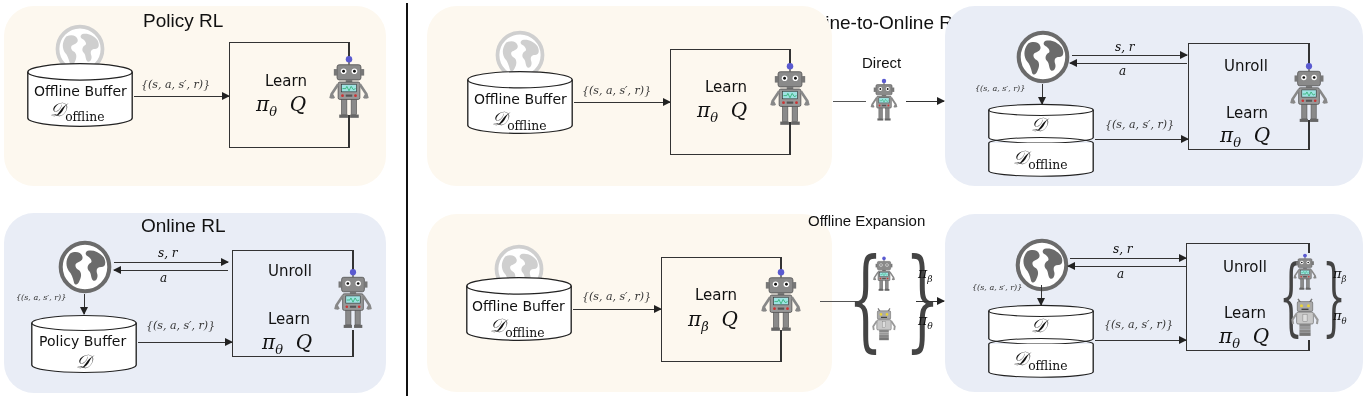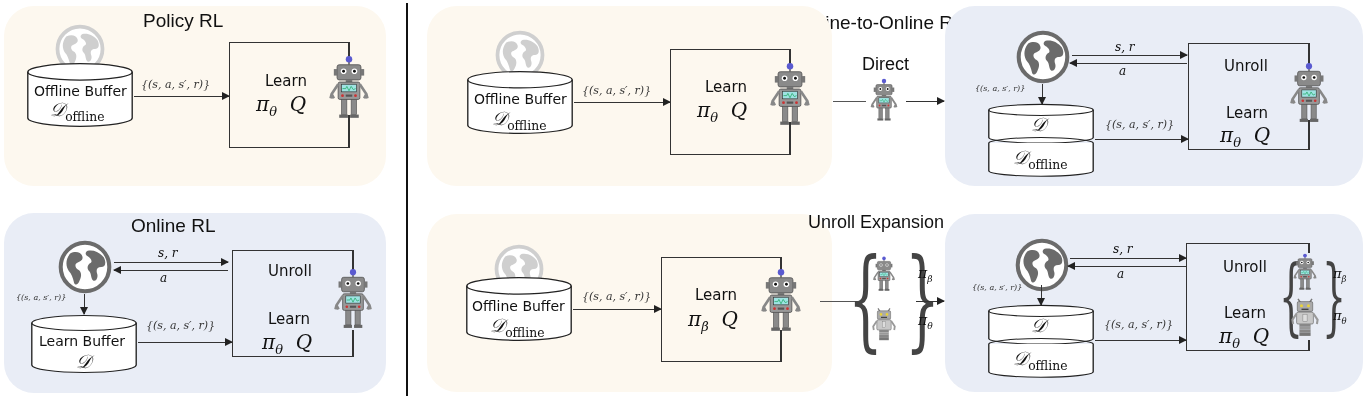--- a/index.html
+++ b/index.html
@@ -1,21 +1,21 @@
 <!DOCTYPE html>
 <html><head>
 <meta charset="utf-8">
 <style>
   * { box-sizing: border-box; margin: 0; padding: 0; }
   body { width: 1370px; height: 401px; background: #ffffff; position: relative; overflow: hidden; font-family: "Liberation Sans", sans-serif; color: #111; }
   .panel { position: absolute; border-radius: 30px; }
   .panel.offline { background: #fdf8ef; }
   .panel.online { background: #e9edf6; }
   .title { position: absolute; font-family: "Liberation Sans", sans-serif; font-size: 19px; color: #111; white-space: nowrap; }
-  .label-sm { position: absolute; font-family: "Liberation Sans", sans-serif; font-size: 18px; color: #111; white-space: nowrap; }
+  .label-sm { position: absolute; font-family: "Liberation Sans", sans-serif; font-size: 15px; color: #111; white-space: nowrap; }
   .divider { position: absolute; left: 406px; top: 3px; width: 2px; height: 393px; background: #111; }
   .box { position: absolute; border: 1.5px solid #333; background: transparent; }
   .box-text { position: absolute; font-family: "DejaVu Sans", sans-serif; font-size: 15px; color: #111; white-space: nowrap; }
   .math { position: absolute; font-family: "DejaVu Serif", serif; font-style: italic; color: #111; white-space: nowrap; }
   .math sub { font-size: 0.65em; font-style: italic; }
   .math .rm { font-style: normal; }
   .tuple { position: absolute; font-family: "DejaVu Serif", serif; font-size: 11px; font-style: italic; color: #333; white-space: nowrap; }
   .tuple.tiny { font-size: 8px; }
   .arrow { position: absolute; height: 1px; background: #333; }
   .arrow.right::after { content: ""; position: absolute; right: -1px; top: -4px; border-left: 8px solid #222; border-top: 4.5px solid transparent; border-bottom: 4.5px solid transparent; }
@@ -108,36 +108,36 @@
 <div class="box" style="left:229px;top:42px;width:120px;height:106px;border-right:none;"></div>
 <div class="vline" style="left:348px;top:42px;height:16px;"></div>
 <div class="vline" style="left:348px;top:115px;height:33px;"></div>
 <div class="box-text" style="left:265px;top:72px;">Learn</div>
 <div class="math" style="left:256px;top:92px;font-size:20px;"><span>π</span><sub>θ</sub>&nbsp;&nbsp;<span>Q</span></div>
 <svg class="icon" style="left:324px;top:55px;width:50px;height:65px">
     <use href="#robot"></use>
   </svg>
 
 <div class="panel online" style="left:4px;top:213px;width:382px;height:180px;"></div>
-<div class="title" style="left:131px;top:215px;">Online RL</div>
+<div class="title" style="left:141px;top:215px;">Online RL</div>
 
 <svg class="icon" style="left:58px;top:240px;width:54px;height:54px;color:#6b6b6b">
     <use href="#globe"></use>
   </svg>
 <div class="math" style="left:158px;top:246px;font-size:12px;">s, r</div>
 <div class="arrow right" style="left:114px;top:262px;width:114px;"></div>
 <div class="arrow left" style="left:114px;top:270px;width:114px;"></div>
 <div class="math" style="left:160px;top:271px;font-size:12px;">a</div>
 <div class="tuple tiny" style="left:16px;top:293px;">{(s, a, s′, r)}</div>
 <div class="varrow down" style="left:84px;top:294px;height:20px;"></div>
 
 <svg class="cyl" style="left:30px;top:314px;width:108px;height:60px" viewBox="0 0 120 80" preserveAspectRatio="none">
     <use href="#cyl1"></use>
   </svg>
-<div class="box-text" style="left:39px;top:333px;font-size:14px;">Learn Buffer</div>
+<div class="box-text" style="left:39px;top:333px;font-size:14px;">Policy Buffer</div>
 <div class="math" style="left:76px;top:350px;font-size:19px;">𝒟</div>
 
 <div class="tuple" style="left:146px;top:319px;">{(s, a, s′, r)}</div>
 <div class="arrow right" style="left:138px;top:342px;width:94px;"></div>
 
 <div class="box" style="left:232px;top:250px;width:122px;height:107px;border-right:none;"></div>
 <div class="vline" style="left:352px;top:250px;height:20px;"></div>
 <div class="vline" style="left:352px;top:330px;height:27px;"></div>
 <div class="box-text" style="left:268px;top:262px;">Unroll</div>
 <div class="box-text" style="left:268px;top:310px;">Learn</div>
@@ -217,21 +217,21 @@
 <div class="arrow right" style="left:573px;top:309px;width:88px;"></div>
 <div class="box" style="left:661px;top:257px;width:120px;height:105px;border-right:none;"></div>
 <div class="vline" style="left:780px;top:257px;height:14px;"></div>
 <div class="vline" style="left:780px;top:330px;height:32px;"></div>
 <div class="box-text" style="left:695px;top:286px;">Learn</div>
 <div class="math" style="left:688px;top:307px;font-size:20px;"><span>π</span><sub>β</sub>&nbsp;&nbsp;<span>Q</span></div>
 <svg class="icon" style="left:756px;top:268px;width:50px;height:65px">
     <use href="#robot"></use>
   </svg>
 
-<div class="label-sm" style="left:808px;top:212px;">Unroll Expansion</div>
+<div class="label-sm" style="left:808px;top:212px;">Offline Expansion</div>
 <div class="line" style="left:820px;top:301px;width:35px;"></div>
 <div class="brace" style="left:848px;top:244px;font-size:110px;transform:scaleX(0.5);transform-origin:left top;">{</div>
 <svg class="icon" style="left:868px;top:256px;width:32px;height:36px">
     <use href="#robot"></use>
   </svg>
 <svg class="icon" style="left:868px;top:306px;width:32px;height:36px">
     <use href="#robot2"></use>
   </svg>
 <div class="brace" style="left:905px;top:244px;font-size:110px;transform:scaleX(0.5);transform-origin:left top;">}</div>
 <div class="math" style="left:918px;top:265px;font-size:14px;"><span>π</span><sub>β</sub></div>

